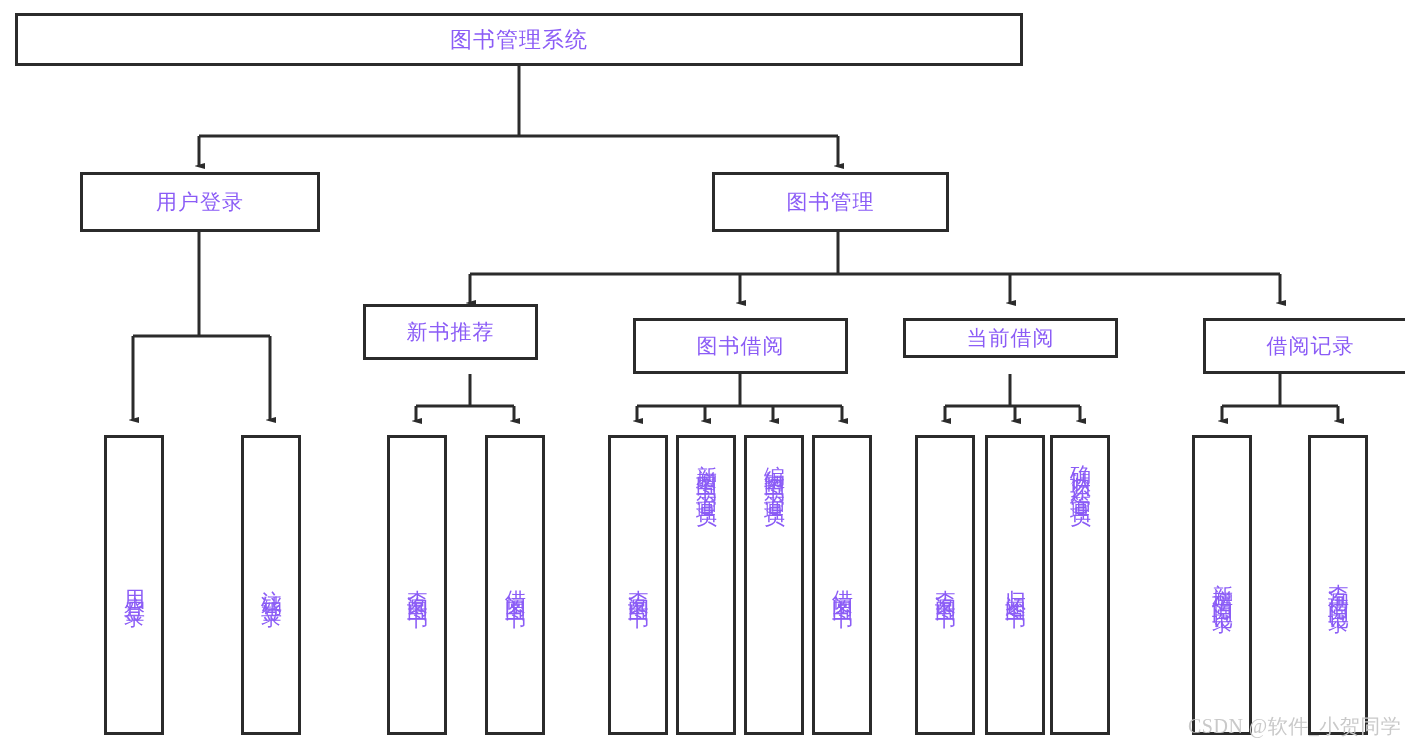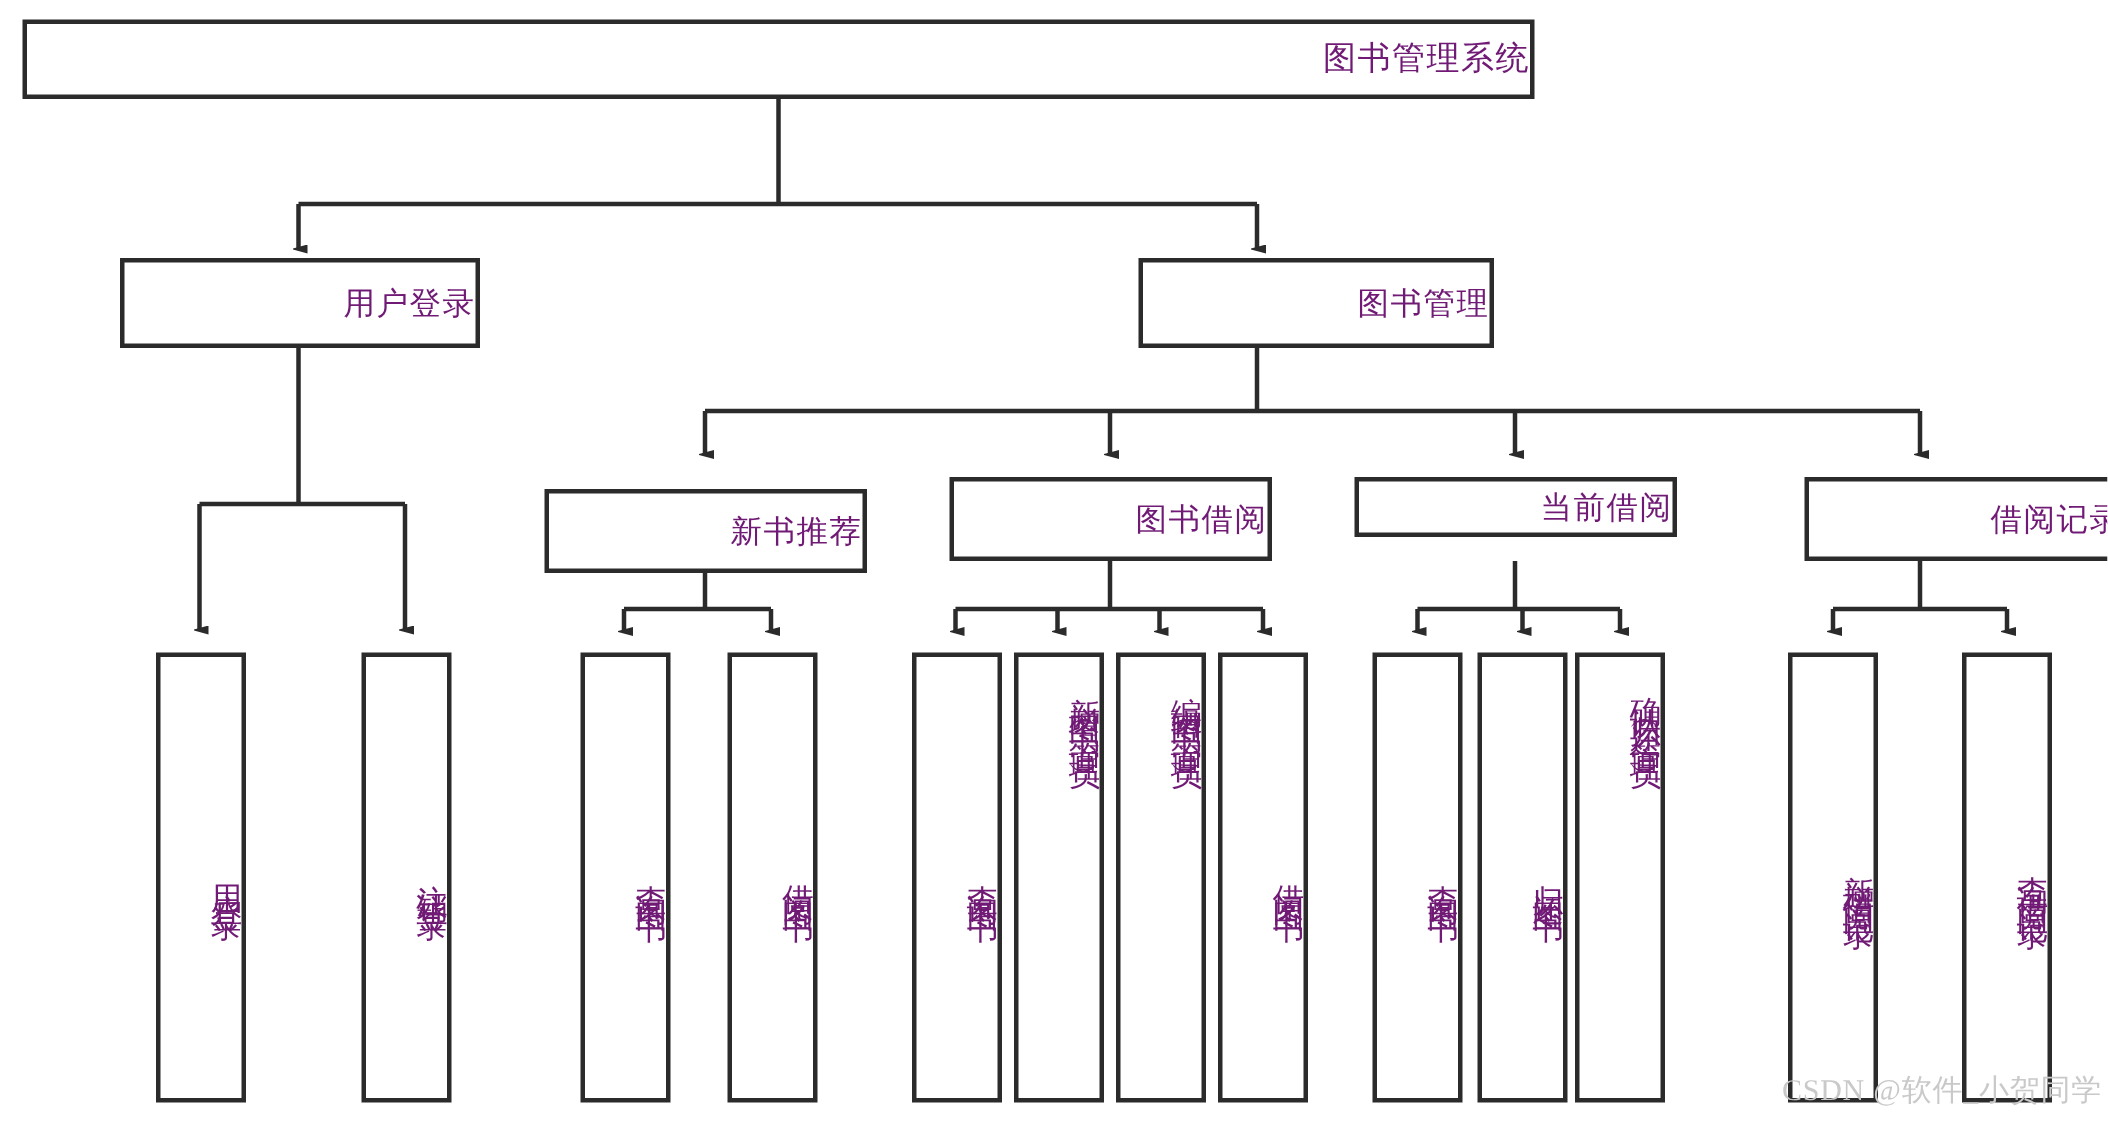--- a/index.html
+++ b/index.html
@@ -20,22 +20,22 @@
     left: 0; top: 0;
     width: 1405px; height: 747px;
     pointer-events: none;
   }
   .node {
     position: absolute;
     border: 3px solid #2b2b2b;
     background: #ffffff;
     display: flex;
     align-items: center;
-    justify-content: flex-end;
-    color: #701a75;
+    justify-content: center;
+    color: #8b5cf6;
   }
   .node .lbl {
     font-size: 21px;
     line-height: 1.25;
     letter-spacing: 1px;
     white-space: nowrap;
   }
   .node.vert {
     align-items: flex-start;
     padding-top: 10px;
@@ -121,25 +121,25 @@
     </g>
   </svg>
 
   <div class="node" id="root" style="left:15px; top:13px; width:1008px; height:53px;">
     <span class="lbl">图书管理系统</span>
   </div>
 
   <div class="node" style="left:80px; top:172px; width:240px; height:60px;">
     <span class="lbl">用户登录</span>
   </div>
-  <div class="node" style="left:712px; top:172px; width:237px; height:60px;margin-left:47px;">
+  <div class="node" style="left:712px; top:172px; width:237px; height:60px;">
     <span class="lbl">图书管理</span>
   </div>
 
-  <div class="node" style="left:363px; top:326px; width:215px; height:56px;">
+  <div class="node" style="left:363px; top:304px; width:175px; height:56px;">
     <span class="lbl">新书推荐</span>
   </div>
   <div class="node" style="left:633px; top:318px; width:215px; height:56px;">
     <span class="lbl">图书借阅</span>
   </div>
   <div class="node" style="left:903px; top:318px; width:215px; height:40px;">
     <span class="lbl">当前借阅</span>
   </div>
   <div class="node" style="left:1173px; top:318px; width:215px; height:56px;margin-left:30px;">
     <span class="lbl">借阅记录</span>

